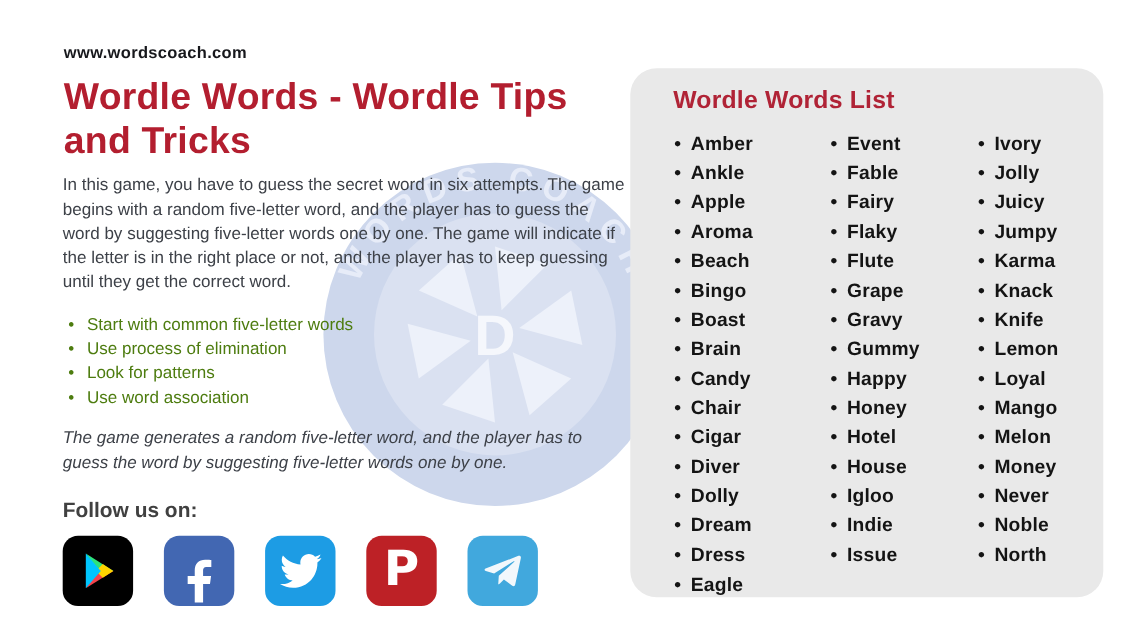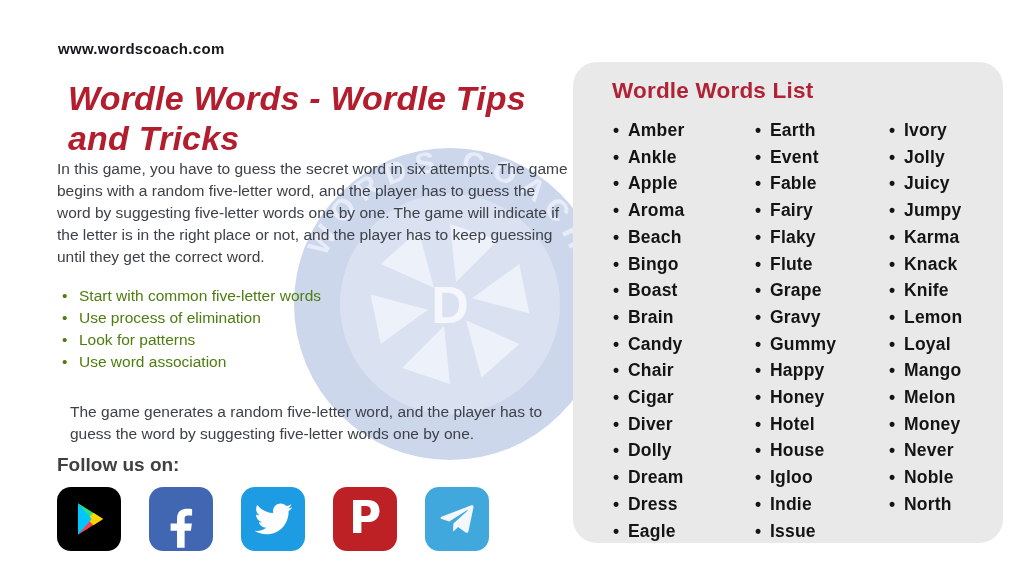--- a/index.html
+++ b/index.html
@@ -98,36 +98,36 @@
         <polygon points="0,-80 48,-64 6,-22" transform="rotate(180)"></polygon>
         <polygon points="0,-80 48,-64 6,-22" transform="rotate(240)"></polygon>
         <polygon points="0,-80 48,-64 6,-22" transform="rotate(300)"></polygon>
       </g>
       <text x="158" y="177" text-anchor="middle" font-size="52" font-weight="800" fill="#f5f7fc" font-family="Liberation Sans, sans-serif">D</text>
     </svg>
   </div>
 
   <div class="site-url">www.wordscoach.com</div>
 
-  <h1 class="page-title" style="margin:12px;font-style:italic;">Wordle Words - Wordle Tips and Tricks</h1>
+  <h1 class="page-title" style="margin:2px;">Wordle Words - Wordle Tips and Tricks</h1>
 
   <p class="intro-text" style="margin:0;">In this game, you have to guess the secret word in six attempts. The game begins with a random five-letter word, and the player has to guess the word by suggesting five-letter words one by one. The game will indicate if the letter is in the right place or not, and the player has to keep guessing until they get the correct word.</p>
 
   <ul class="tips-list">
 
       <li>Start with common five-letter words</li>
 
       <li>Use process of elimination</li>
 
       <li>Look for patterns</li>
 
       <li>Use word association</li>
     </ul>
 
-  <p class="outro-text" style="margin:13px;">The game generates a random five-letter word, and the player has to guess the word by suggesting five-letter words one by one.</p>
+  <p class="outro-text" style="margin:0;font-style:italic;">The game generates a random five-letter word, and the player has to guess the word by suggesting five-letter words one by one.</p>
 
   <div class="follow-label">Follow us on:</div>
 
   <div class="socials">
     <div class="icon-tile tile-gp">
       <svg width="44" height="44" viewBox="0 0 100 100">
         <polygon points="25,14 82,50 50,50" fill="#2ee27a"></polygon>
         <polygon points="25,86 82,50 50,50" fill="#f4434c"></polygon>
         <polygon points="60,36 82,50 60,64 46,50" fill="#ffd400"></polygon>
         <polygon points="25,14 25,86 56,50" fill="#00c6ff"></polygon>
@@ -170,21 +170,20 @@
           <li>Chair</li>
           <li>Cigar</li>
           <li>Diver</li>
           <li>Dolly</li>
           <li>Dream</li>
           <li>Dress</li>
           <li>Eagle</li>
         </ul>
       <ul class="word-col">
 
-      <li>Earth</li>
           <li>Event</li>
           <li>Fable</li>
           <li>Fairy</li>
           <li>Flaky</li>
           <li>Flute</li>
           <li>Grape</li>
           <li>Gravy</li>
           <li>Gummy</li>
           <li>Happy</li>
           <li>Honey</li>

